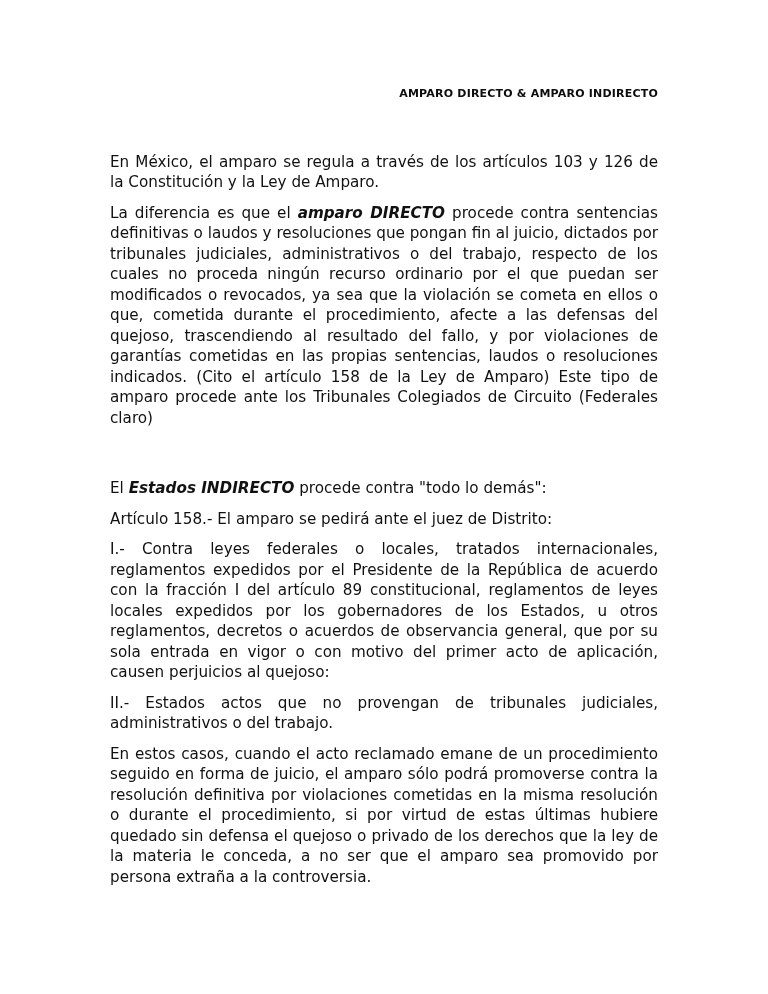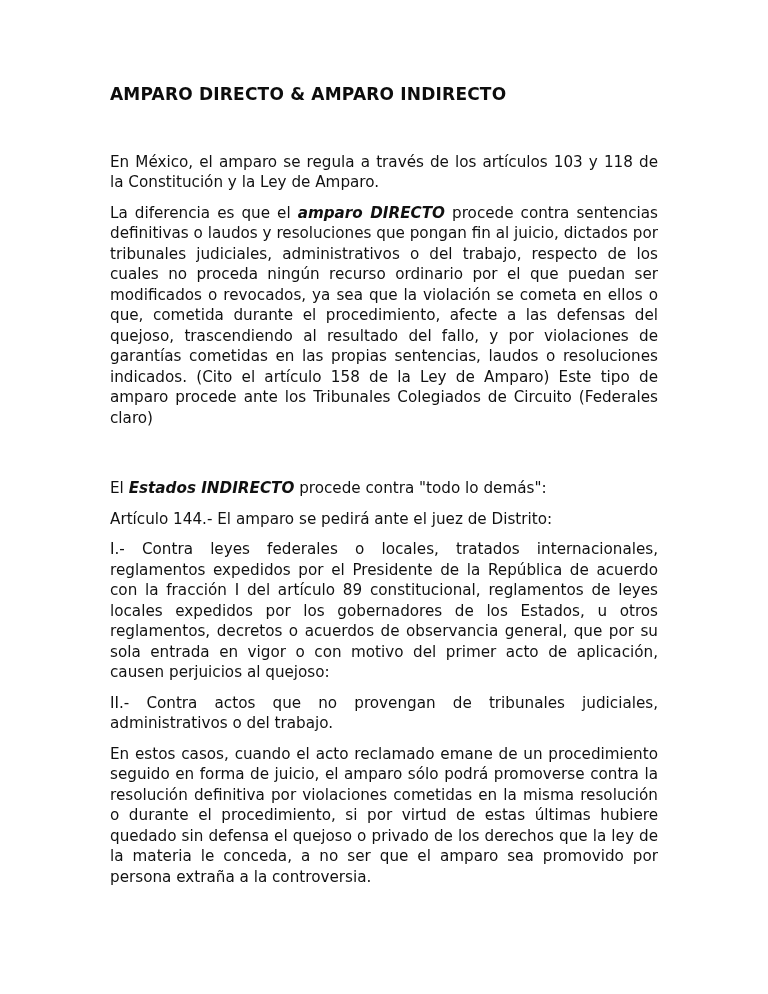--- a/index.html
+++ b/index.html
@@ -3,42 +3,42 @@
 <meta charset="utf-8">
 <style>
   html, body { margin: 0; padding: 0; background: #ffffff; }
   body { width: 768px; height: 994px; overflow: hidden; position: relative; }
   .page {
     position: absolute; left: 110px; top: 84px; width: 548px;
     font-family: "DejaVu Sans", sans-serif; color: #111111;
     font-size: 15.2px; line-height: 20.5px;
   }
   .title {
-    text-align: left; font-weight: bold; font-size: 17px;
+    text-align: right; font-weight: bold; font-size: 11px;
     margin: 0 0 47px 0; letter-spacing: 0.2px; color: #0d0d0d;
   }
   p { margin: 0 0 10px 0; text-align: justify; }
   p.left { text-align: left; }
   .gap { height: 40px; }
   b { font-weight: bold; font-style: italic; }
 </style>
 </head>
 <body>
 
 <div class="page">
   <div class="title">AMPARO DIRECTO &amp; AMPARO INDIRECTO</div>
 
-  <p>En México, el amparo se regula a través de los artículos 103 y 118 de la Constitución y la Ley de Amparo.</p>
+  <p>En México, el amparo se regula a través de los artículos 103 y 126 de la Constitución y la Ley de Amparo.</p>
 
   <p><span>La diferencia es que el </span><b>amparo DIRECTO</b><span> procede contra sentencias definitivas o laudos y resoluciones que pongan fin al juicio, dictados por tribunales judiciales, administrativos o del trabajo, respecto de los cuales no proceda ningún recurso ordinario por el que puedan ser modificados o revocados, ya sea que la violación se cometa en ellos o que, cometida durante el procedimiento, afecte a las defensas del quejoso, trascendiendo al resultado del fallo, y por violaciones de garantías cometidas en las propias sentencias, laudos o resoluciones indicados. (Cito el artículo 158 de la Ley de Amparo) Este tipo de amparo procede ante los Tribunales Colegiados de Circuito (Federales claro)</span></p>
 
   <div class="gap"></div>
 
   <p class="left"><span>El </span><b>Estados INDIRECTO</b><span> procede contra "todo lo demás":</span></p>
 
-  <p class="left">Artículo 144.- El amparo se pedirá ante el juez de Distrito:</p>
+  <p class="left">Artículo 158.- El amparo se pedirá ante el juez de Distrito:</p>
 
   <p>I.- Contra leyes federales o locales, tratados internacionales, reglamentos expedidos por el Presidente de la República de acuerdo con la fracción I del artículo 89 constitucional, reglamentos de leyes locales expedidos por los gobernadores de los Estados, u otros reglamentos, decretos o acuerdos de observancia general, que por su sola entrada en vigor o con motivo del primer acto de aplicación, causen perjuicios al quejoso:</p>
 
-  <p>II.- Contra actos que no provengan de tribunales judiciales, administrativos o del trabajo.</p>
+  <p>II.- Estados actos que no provengan de tribunales judiciales, administrativos o del trabajo.</p>
 
   <p>En estos casos, cuando el acto reclamado emane de un procedimiento seguido en forma de juicio, el amparo sólo podrá promoverse contra la resolución definitiva por violaciones cometidas en la misma resolución o durante el procedimiento, si por virtud de estas últimas hubiere quedado sin defensa el quejoso o privado de los derechos que la ley de la materia le conceda, a no ser que el amparo sea promovido por persona extraña a la controversia.</p>
 </div>
 
 </body></html>

